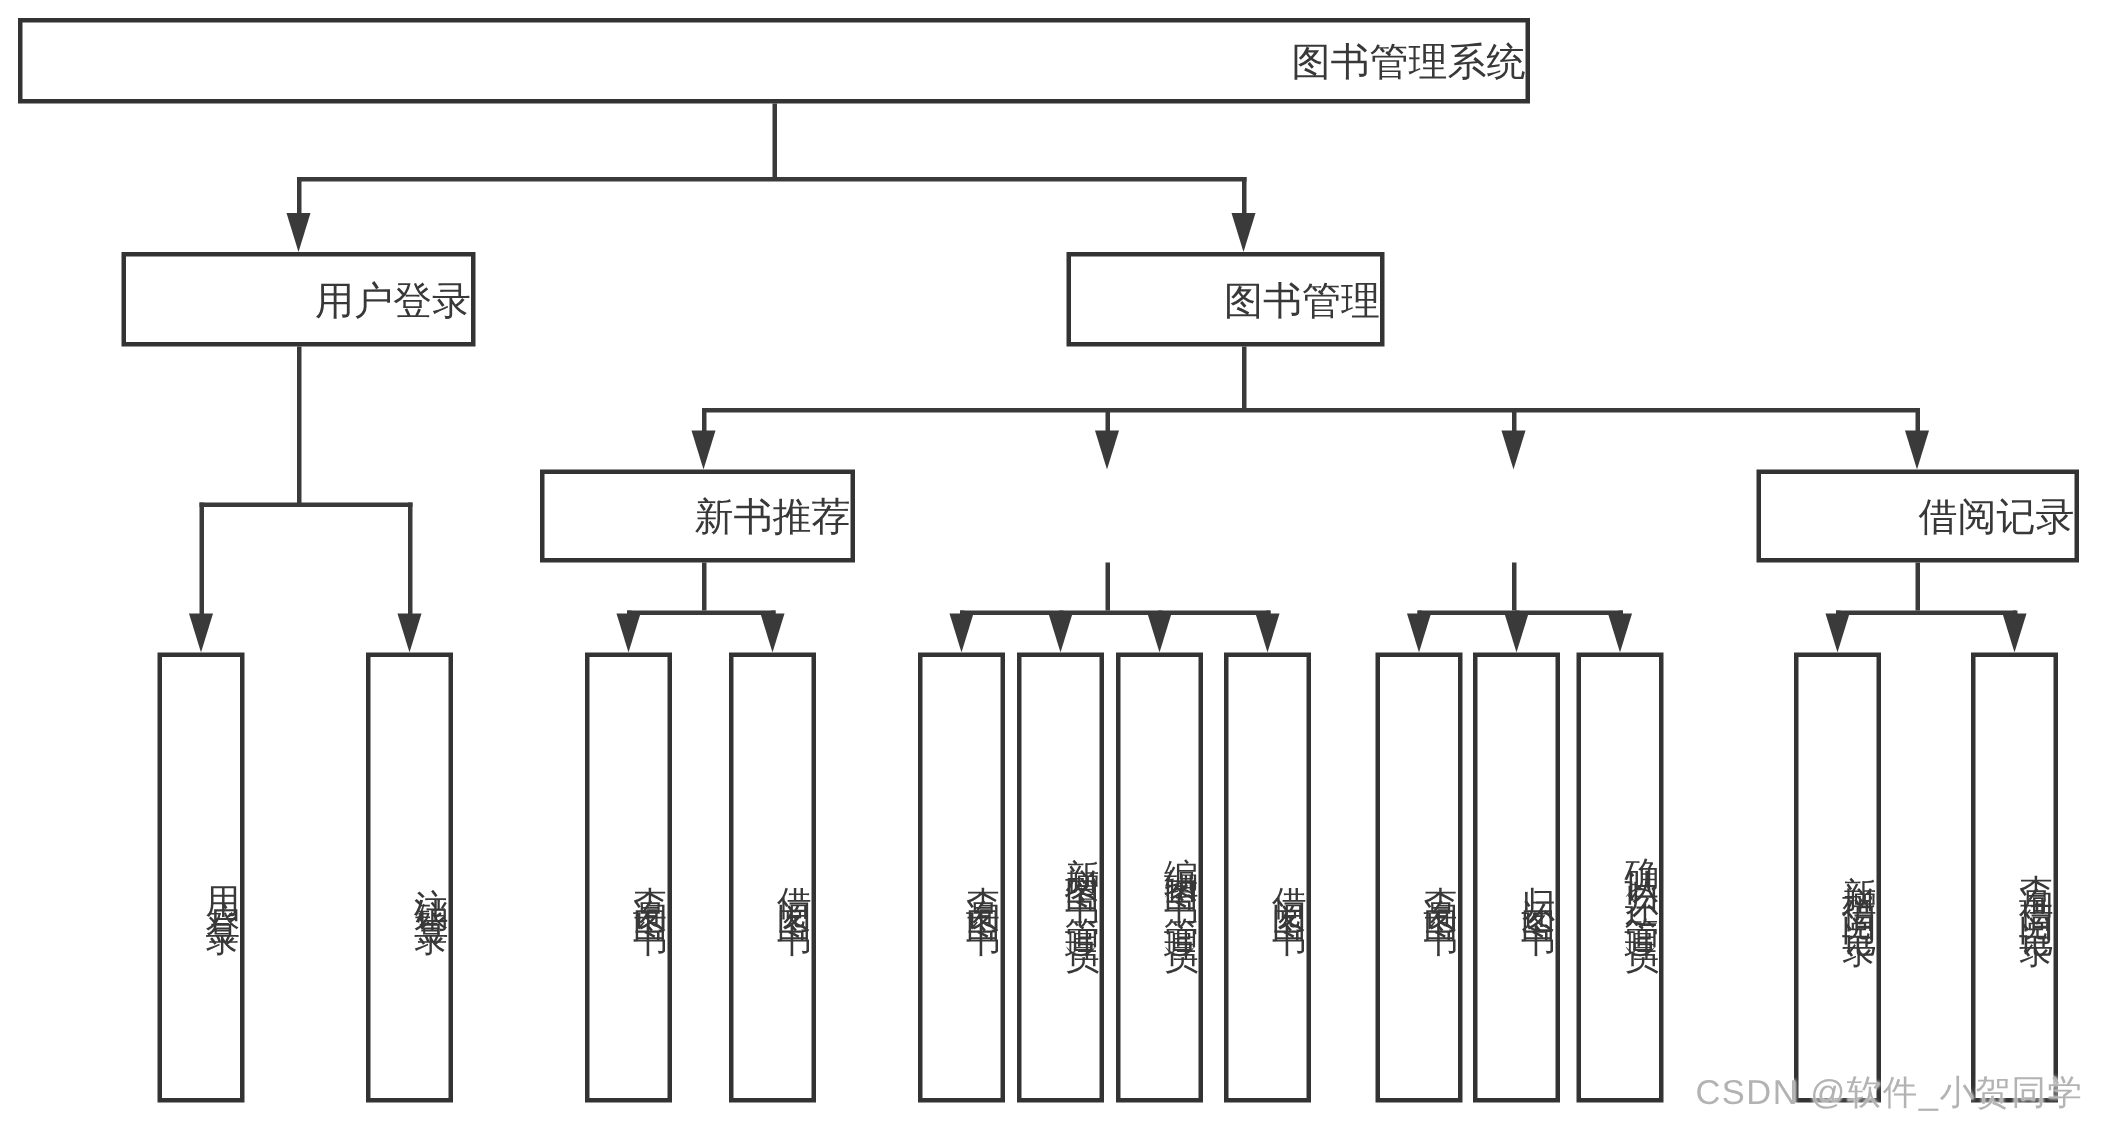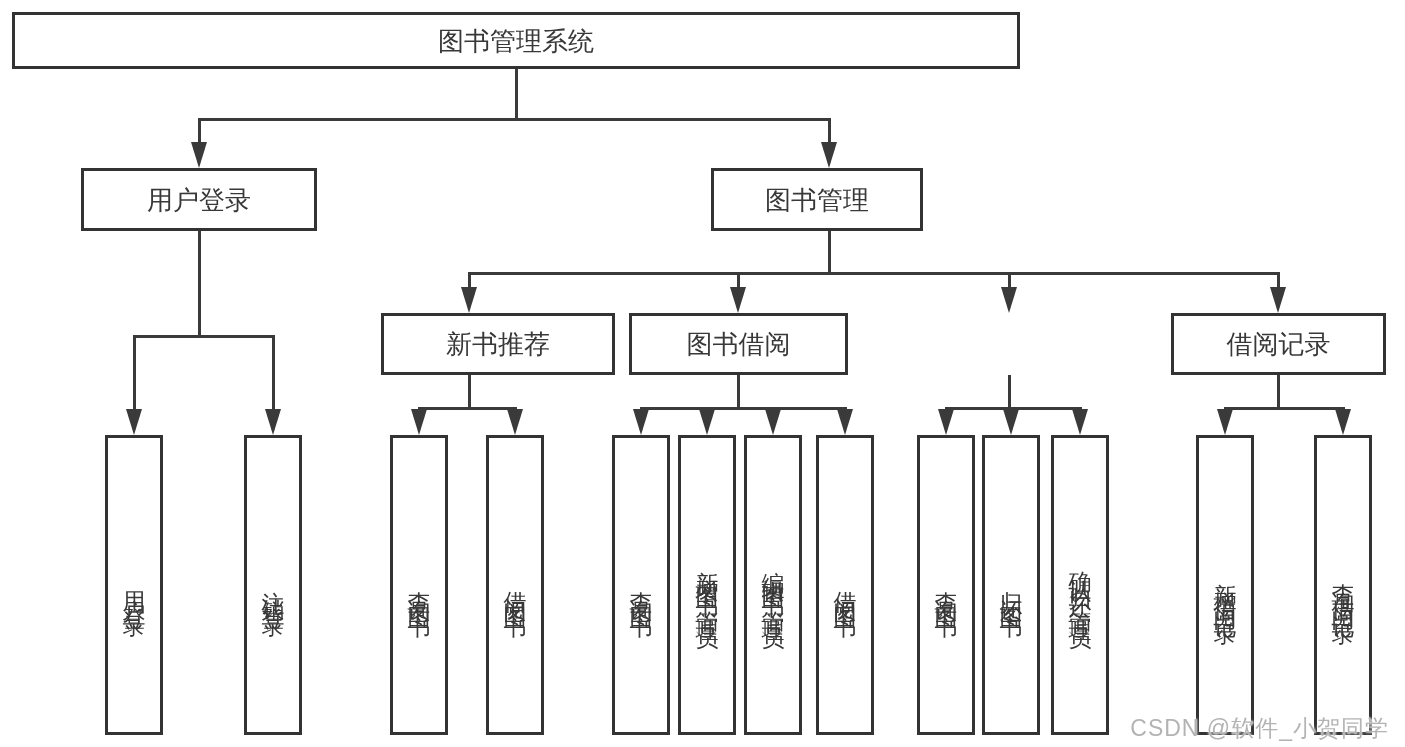--- a/index.html
+++ b/index.html
@@ -3,21 +3,21 @@
 <meta charset="utf-8">
 <style>
   :root{
     --line:#3a3a3a; --border:#333333; --fill:#ffffff; --text:#383838; --watermark:#b3b3b3;
   }
   html,body{margin:0;padding:0;background:#ffffff;}
   body{font-family:"Liberation Sans", sans-serif;}
   .canvas{position:relative;width:1405px;height:747px;background:#ffffff;overflow:hidden;}
   .box{
     position:absolute;box-sizing:border-box;background:var(--fill);
-    border:3px solid var(--border);display:flex;align-items:center;justify-content:center;
+    border:3px solid var(--border);display:flex;align-items:center;justify-content:flex-end;
     color:var(--text);
   }
   .box.h span{font-size:26px;line-height:1;white-space:nowrap;}
   .box.v span{
     writing-mode:vertical-rl;text-orientation:mixed;
     font-size:23px;line-height:1;letter-spacing:8px;margin-bottom:-8px;white-space:nowrap;
   }
   .ln{position:absolute;background:var(--line);}
   .arrow{position:absolute;width:16px;}
   .arrow::before{
@@ -59,25 +59,22 @@
   <div class="arrow" style="left:126px;top:335px;height:100px"></div>
   <div class="arrow" style="left:265px;top:335px;height:100px"></div>
 
   <div class="ln" style="left:828px;top:231px;width:3px;height:41px"></div>
   <div class="ln" style="left:468px;top:272px;width:812px;height:3px"></div>
   <div class="arrow" style="left:461px;top:272px;height:41px"></div>
   <div class="arrow" style="left:730px;top:272px;height:41px"></div>
   <div class="arrow" style="left:1001px;top:272px;height:41px"></div>
   <div class="arrow" style="left:1270px;top:272px;height:41px"></div>
 
-  <div class="box h" style="left:381px;top:313px;width:234px;height:62px">
+  <div class="box h" style="left:360px;top:313px;width:210px;height:62px">
     <span>新书推荐</span>
-  </div>
-  <div class="box h" style="left:629px;top:313px;width:219px;height:62px">
-    <span>图书借阅</span>
   </div>
   <div class="box h" style="left:1171px;top:313px;width:215px;height:62px">
     <span>借阅记录</span>
   </div>
 
   <div class="ln" style="left:468px;top:375px;width:3px;height:32px"></div>
   <div class="ln" style="left:418px;top:407px;width:99px;height:3px"></div>
   <div class="arrow" style="left:411px;top:407px;height:28px"></div>
   <div class="arrow" style="left:507px;top:407px;height:28px"></div>
 

